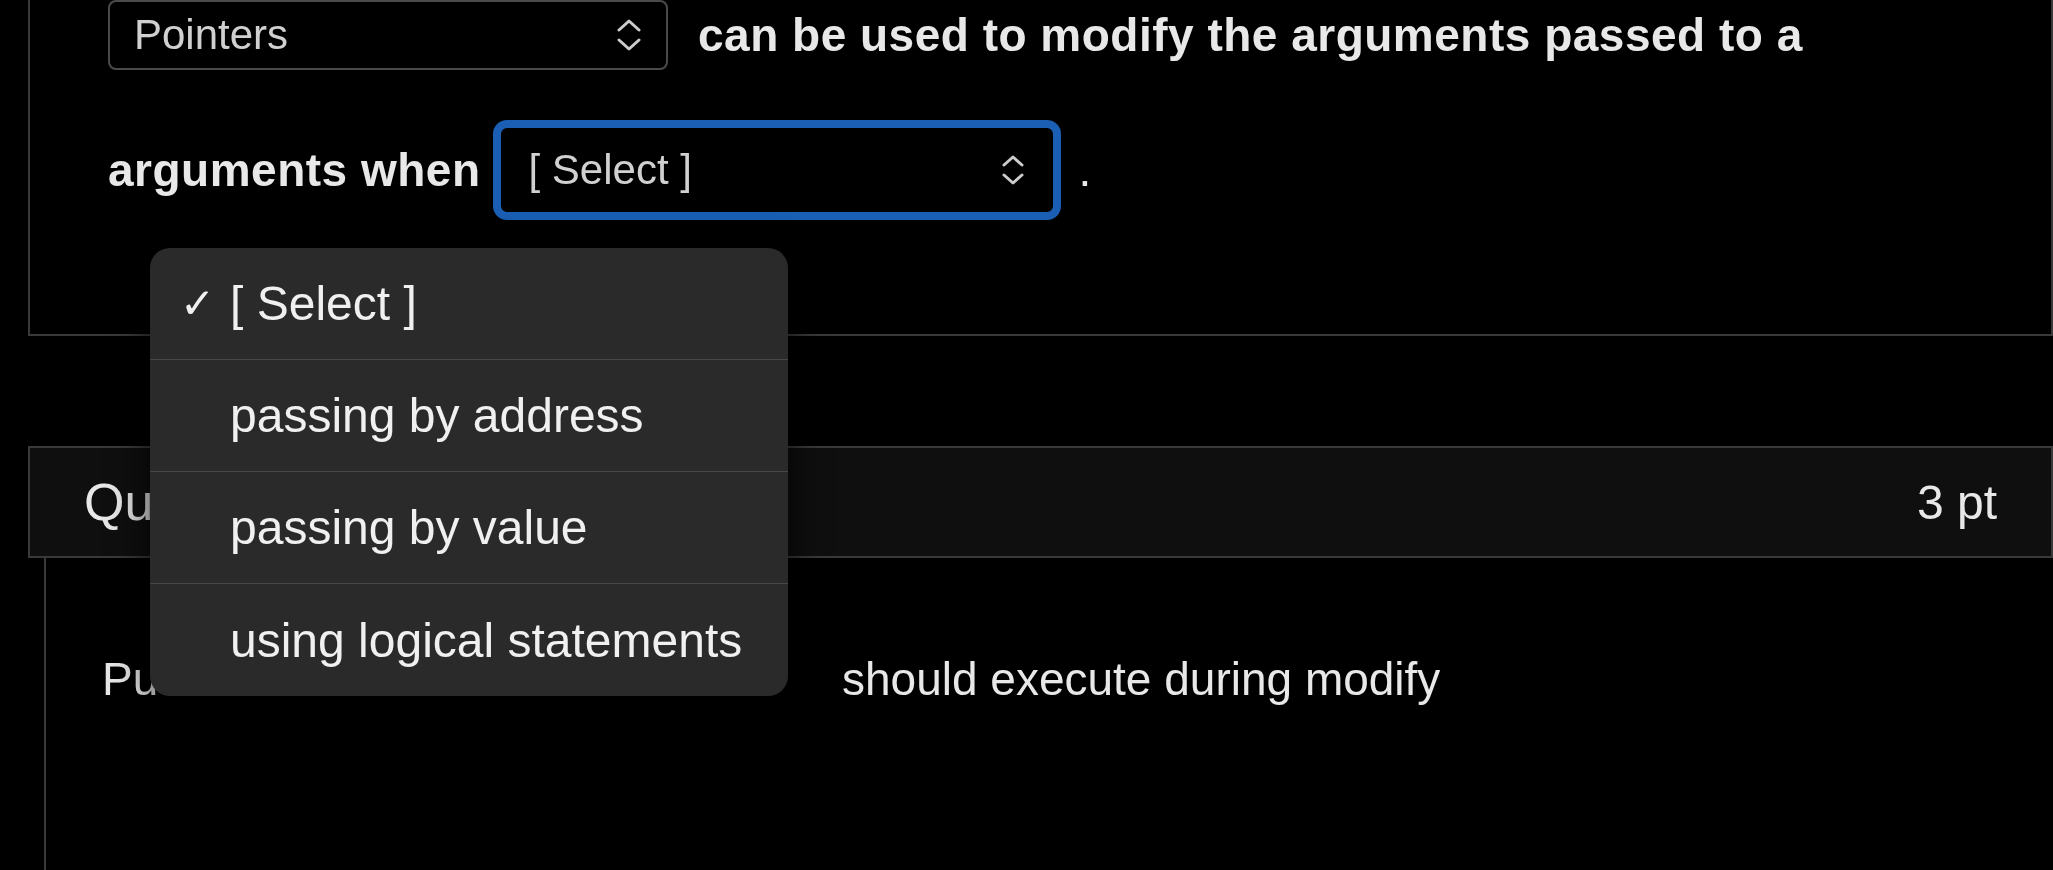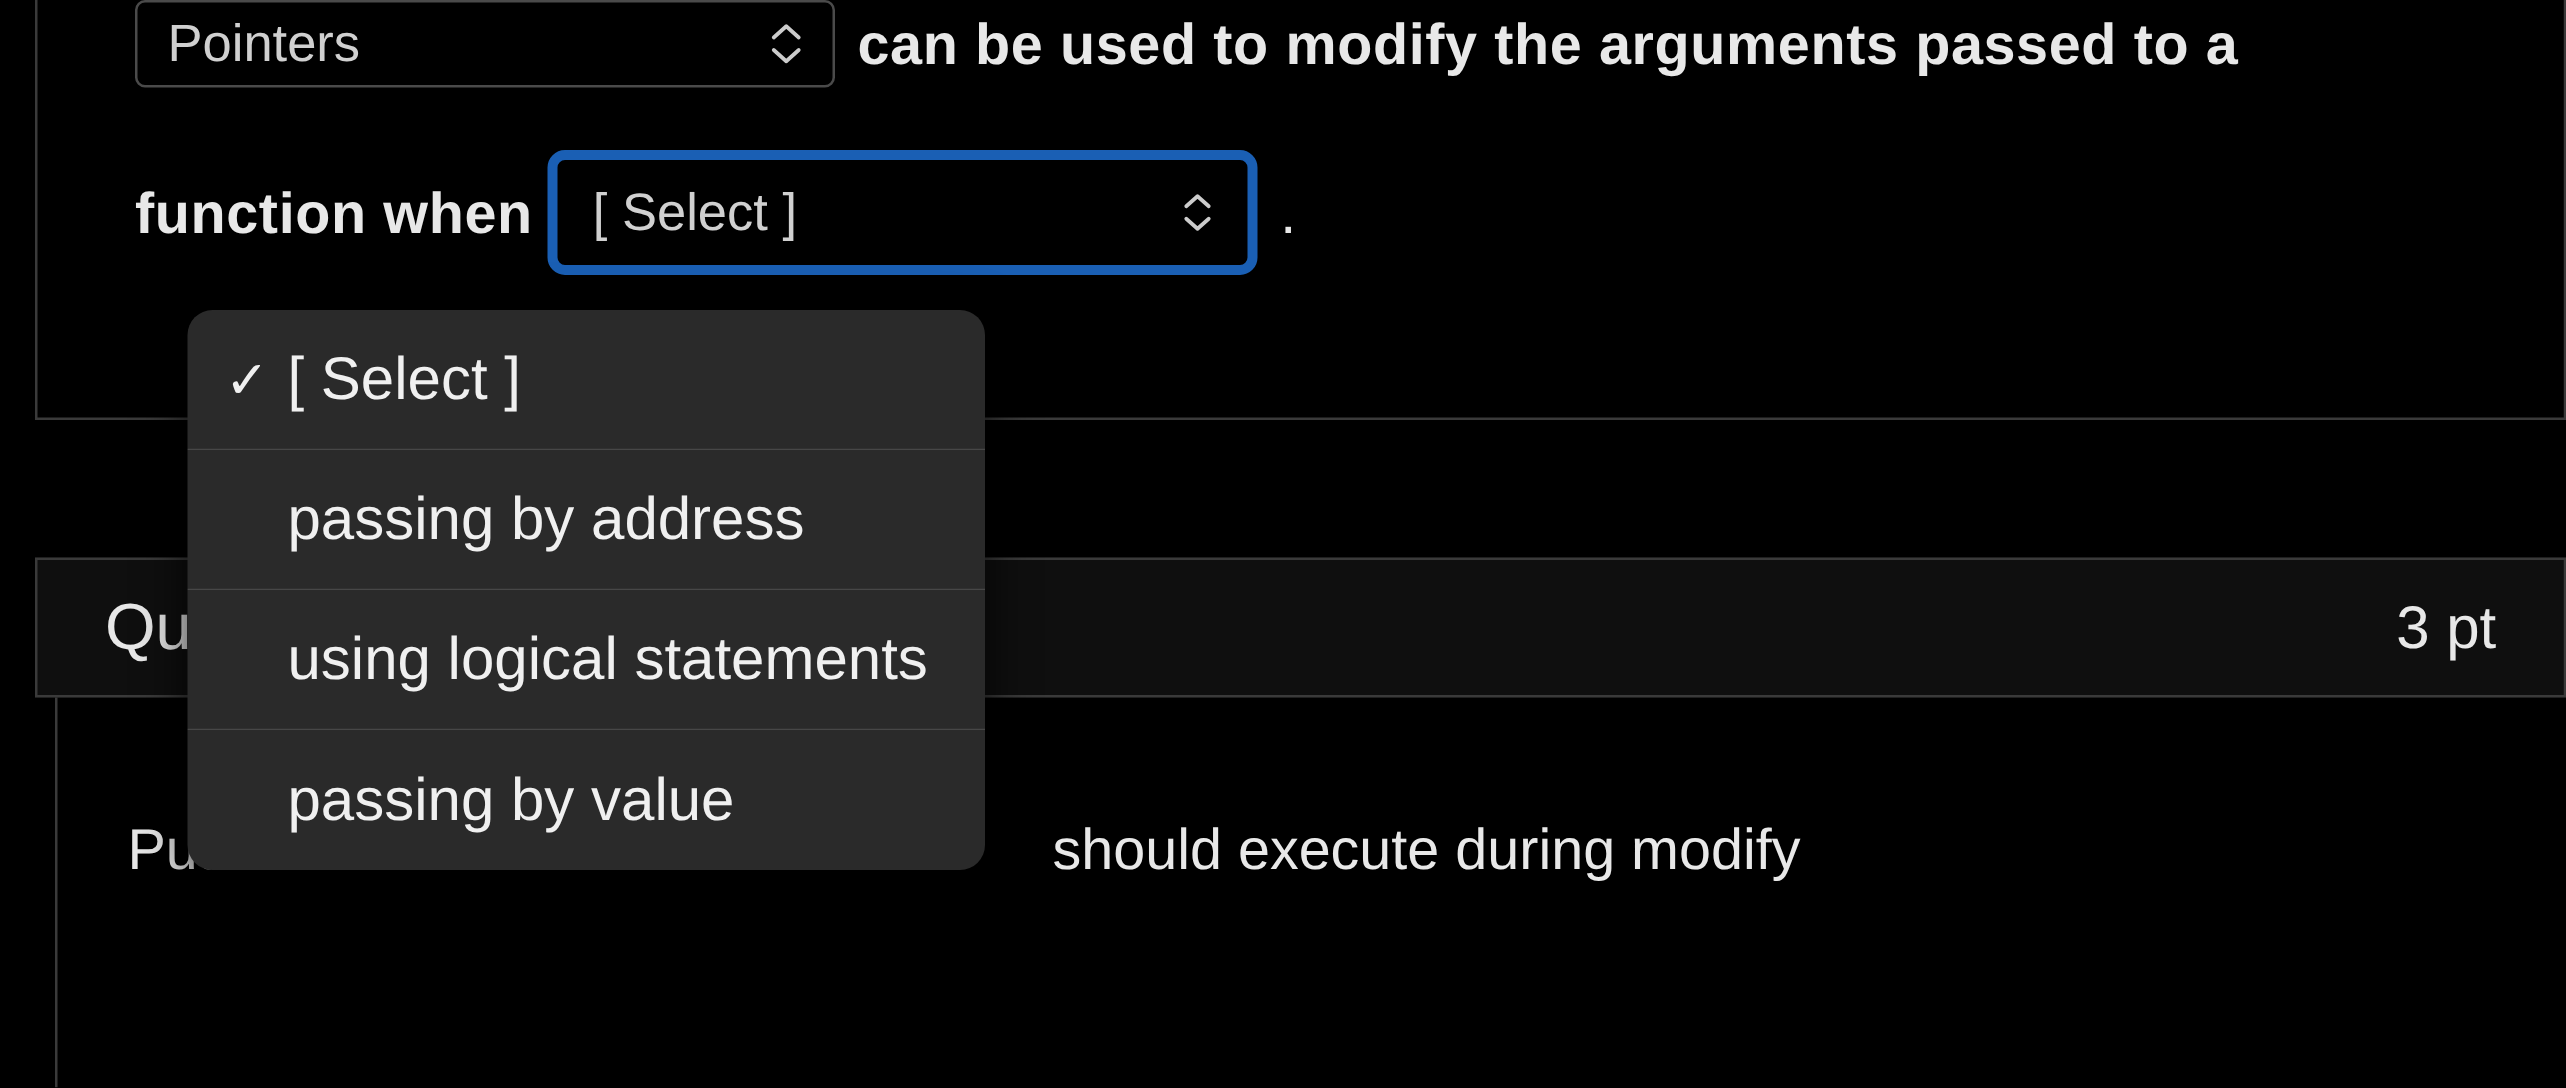--- a/index.html
+++ b/index.html
@@ -22,21 +22,21 @@
     border-top: none;
     height: 336px;
   }
 
   .sentence-row1 {
     position: absolute;
     left: 78px;
     top: 0;
     display: flex;
     align-items: center;
-    gap: 18px;
+    gap: 30px;
   }
 
   .sentence-row2 {
     position: absolute;
     left: 78px;
     top: 120px;
     display: flex;
     align-items: center;
     gap: 12px;
   }
@@ -191,21 +191,21 @@
           </svg>
         <svg width="26" height="14" viewBox="0 0 26 14">
             <path d="M3 3 L13 12 L23 3" stroke="#ccc" stroke-width="3" fill="none" stroke-linecap="round" stroke-linejoin="round"></path>
           </svg>
       </span>
     </div>
     <span class="body-text">can be used to modify the arguments passed to a</span>
   </div>
 
   <div class="sentence-row2">
-    <span class="body-text">function when</span>
+    <span class="body-text">arguments when</span>
     <div class="select-box focused">
       <span>[ Select ]</span>
       <span class="chevron-updown">
         <svg width="24" height="13" viewBox="0 0 24 13">
             <path d="M3 10 L12 2 L21 10" stroke="#ccc" stroke-width="3" fill="none" stroke-linecap="round" stroke-linejoin="round"></path>
           </svg>
         <svg width="24" height="13" viewBox="0 0 24 13">
             <path d="M3 3 L12 11 L21 3" stroke="#ccc" stroke-width="3" fill="none" stroke-linecap="round" stroke-linejoin="round"></path>
           </svg>
       </span>
@@ -229,19 +229,19 @@
   <div class="dropdown-option selected">
     <span class="check">✓</span>
     <span class="opt-label">[ Select ]</span>
   </div>
   <div class="dropdown-option">
     <span class="check"></span>
     <span class="opt-label">passing by address</span>
   </div>
   <div class="dropdown-option">
     <span class="check"></span>
-    <span class="opt-label">using logical statements</span>
+    <span class="opt-label">passing by value</span>
   </div>
   <div class="dropdown-option">
     <span class="check"></span>
-    <span class="opt-label">passing by value</span>
+    <span class="opt-label">using logical statements</span>
   </div>
 </div>
 
 </body></html>

